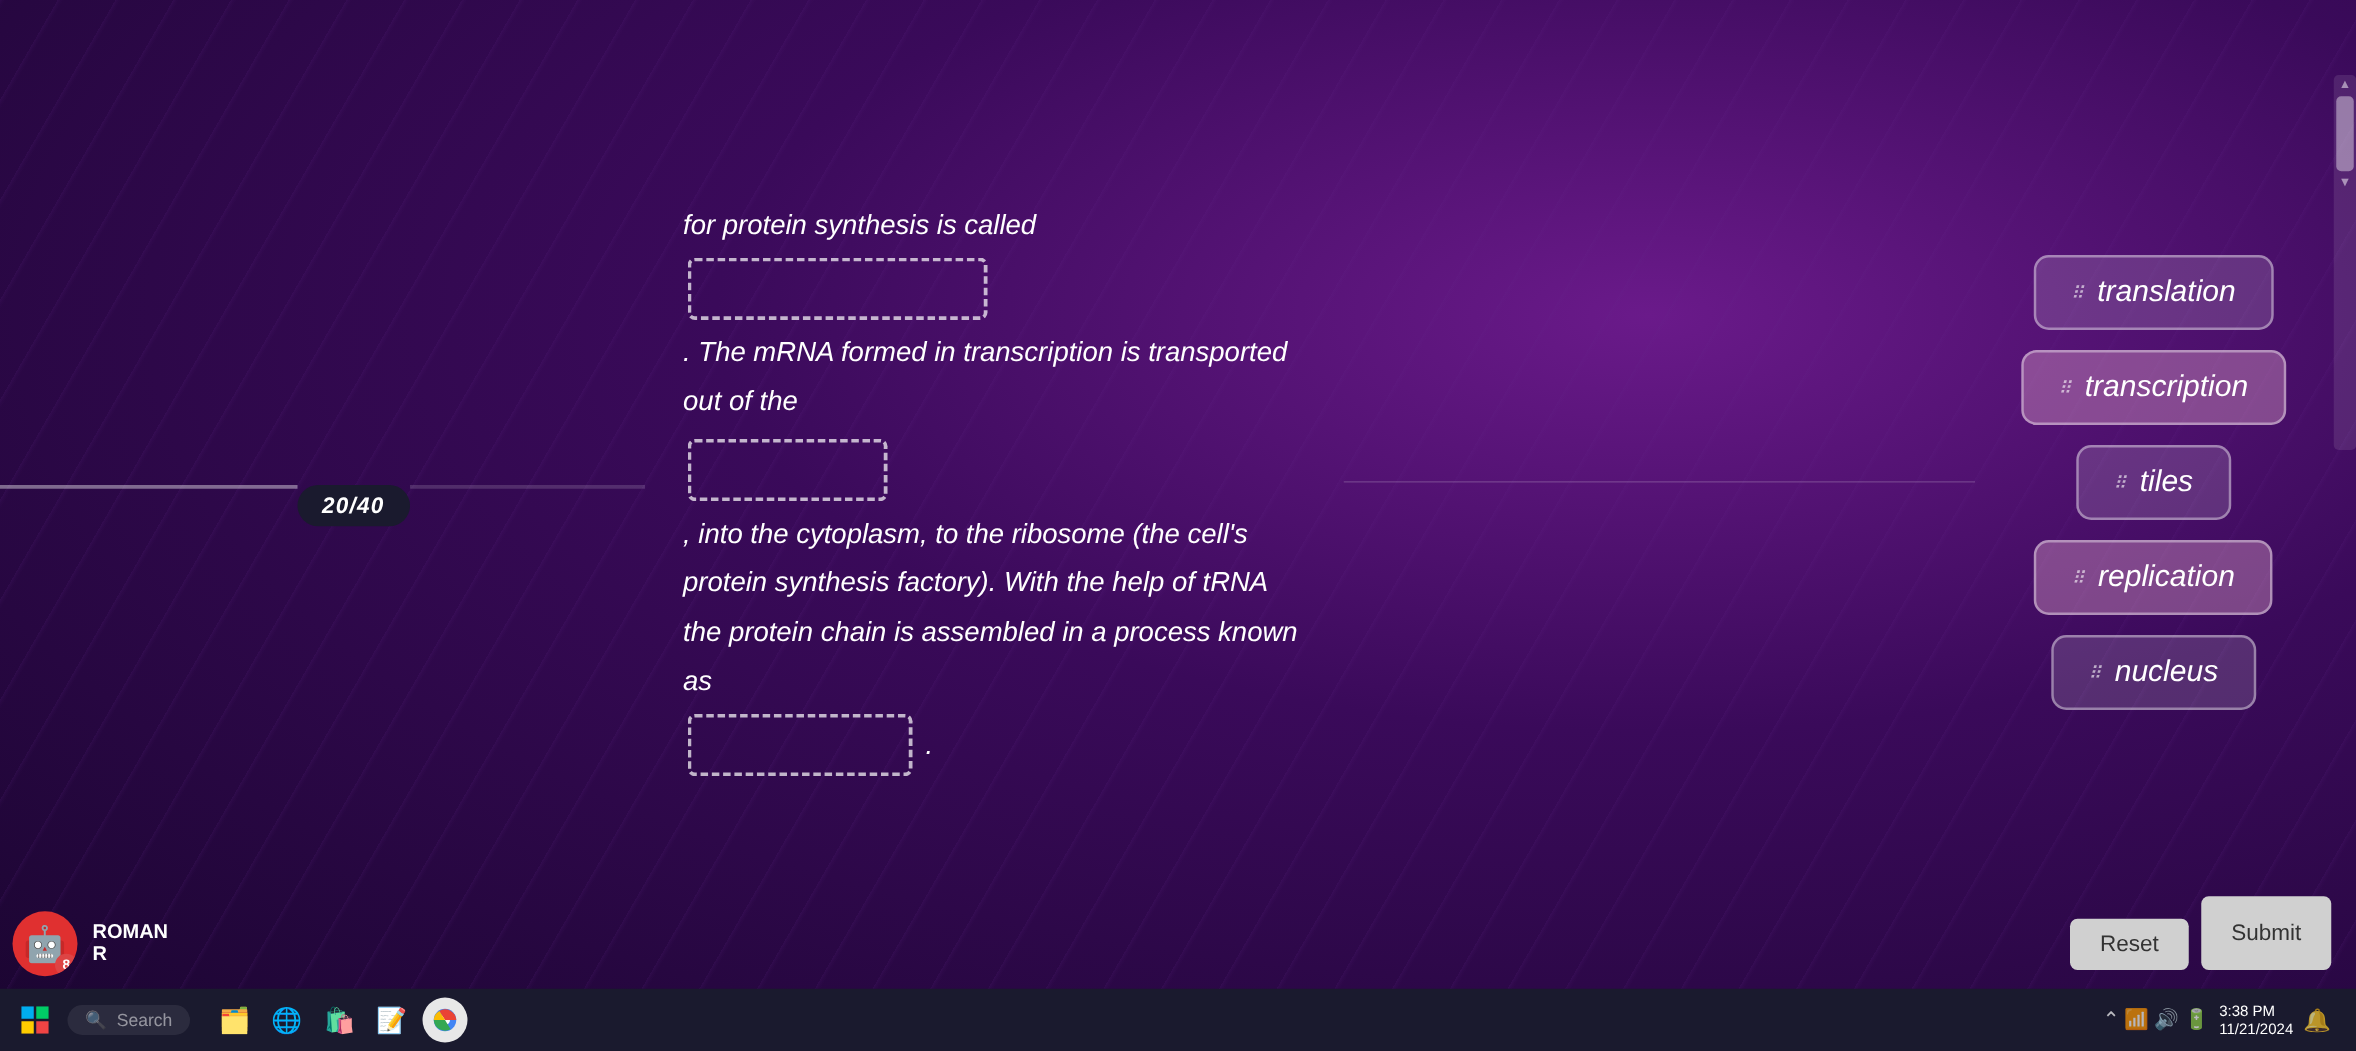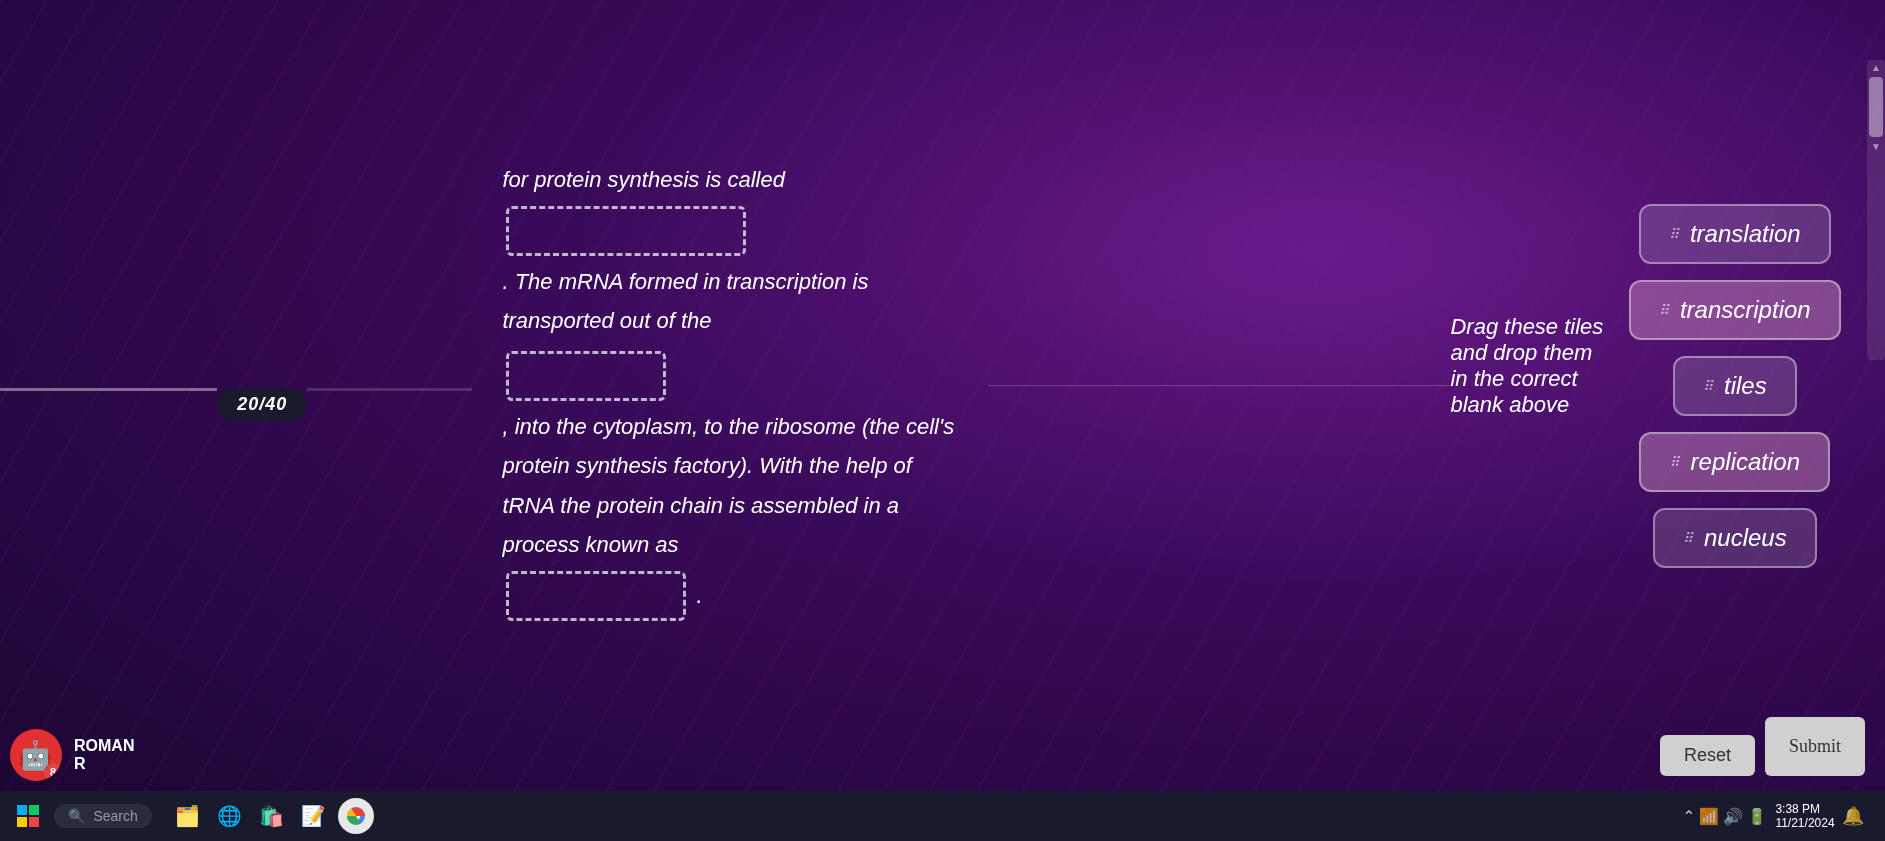--- a/index.html
+++ b/index.html
@@ -344,21 +344,20 @@
 
     .btn-submit {
       background: #d0d0d0;
       color: #333;
       border: none;
       border-radius: 6px;
       padding: 10px 24px;
       font-size: 18px;
       cursor: pointer;
       font-weight: 500;
-      font-family: Liberation Serif, serif;
     }
 
     
     .user-bottom {
       position: absolute;
       bottom: 60px;
       left: 10px;
       display: flex;
       align-items: center;
       gap: 12px;
@@ -398,21 +397,20 @@
       <div class="blank-box narrow"></div>
       <span class="text-segment">, into the cytoplasm, to the ribosome (the cell's protein synthesis factory). With the help of tRNA the protein chain is assembled in a process known as</span>
       <div class="blank-box"></div>
       <span class="text-segment">.</span>
     </div>
 
   </div>
 
   <div class="divider"></div>
 
-  <div class="drag-instruction">Drag these tiles and drop them in the correct blank above</div>
 
   <div class="tiles-container">
 
     <div class="tile white-bg">
       <span class="tile-dots">⠿</span>
       <span>translation</span>
     </div>
 
     <div class="tile pink-bg">
       <span class="tile-dots">⠿</span>

